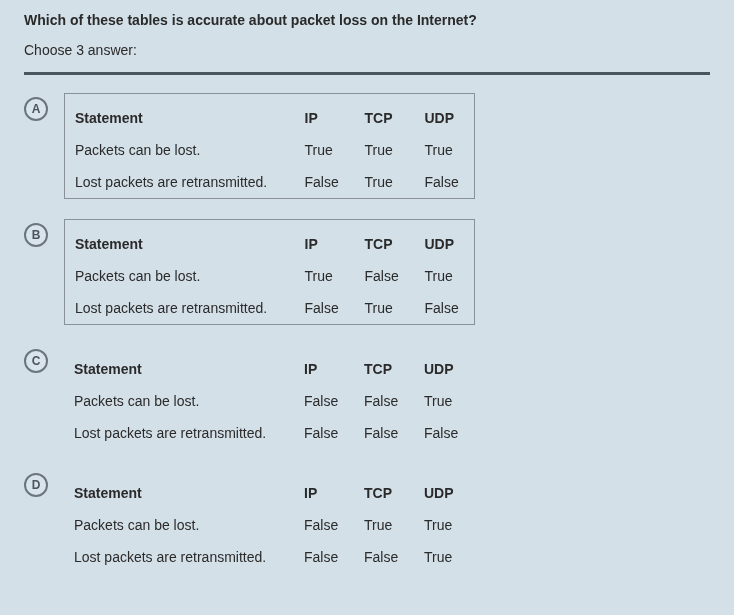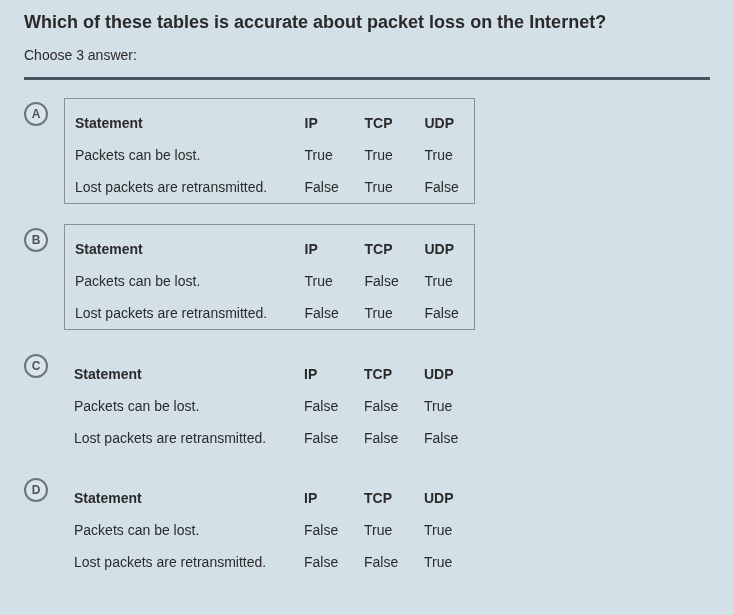--- a/index.html
+++ b/index.html
@@ -5,21 +5,21 @@
     * { margin: 0; padding: 0; box-sizing: border-box; }
     body {
       font-family: -apple-system, BlinkMacSystemFont, "Segoe UI", Arial, sans-serif;
       background: #d4e0e8;
       width: 734px;
       height: 615px;
       padding: 12px 24px;
       color: #2a2a2a;
     }
     .question-title {
-      font-size: 18px;
+      font-size: 14px;
       font-weight: 700;
       margin-bottom: 14px;
     }
     .instruction {
       font-size: 14px;
       margin-bottom: 14px;
     }
     .divider {
       border: none;
       border-top: 3px solid #4a5560;

